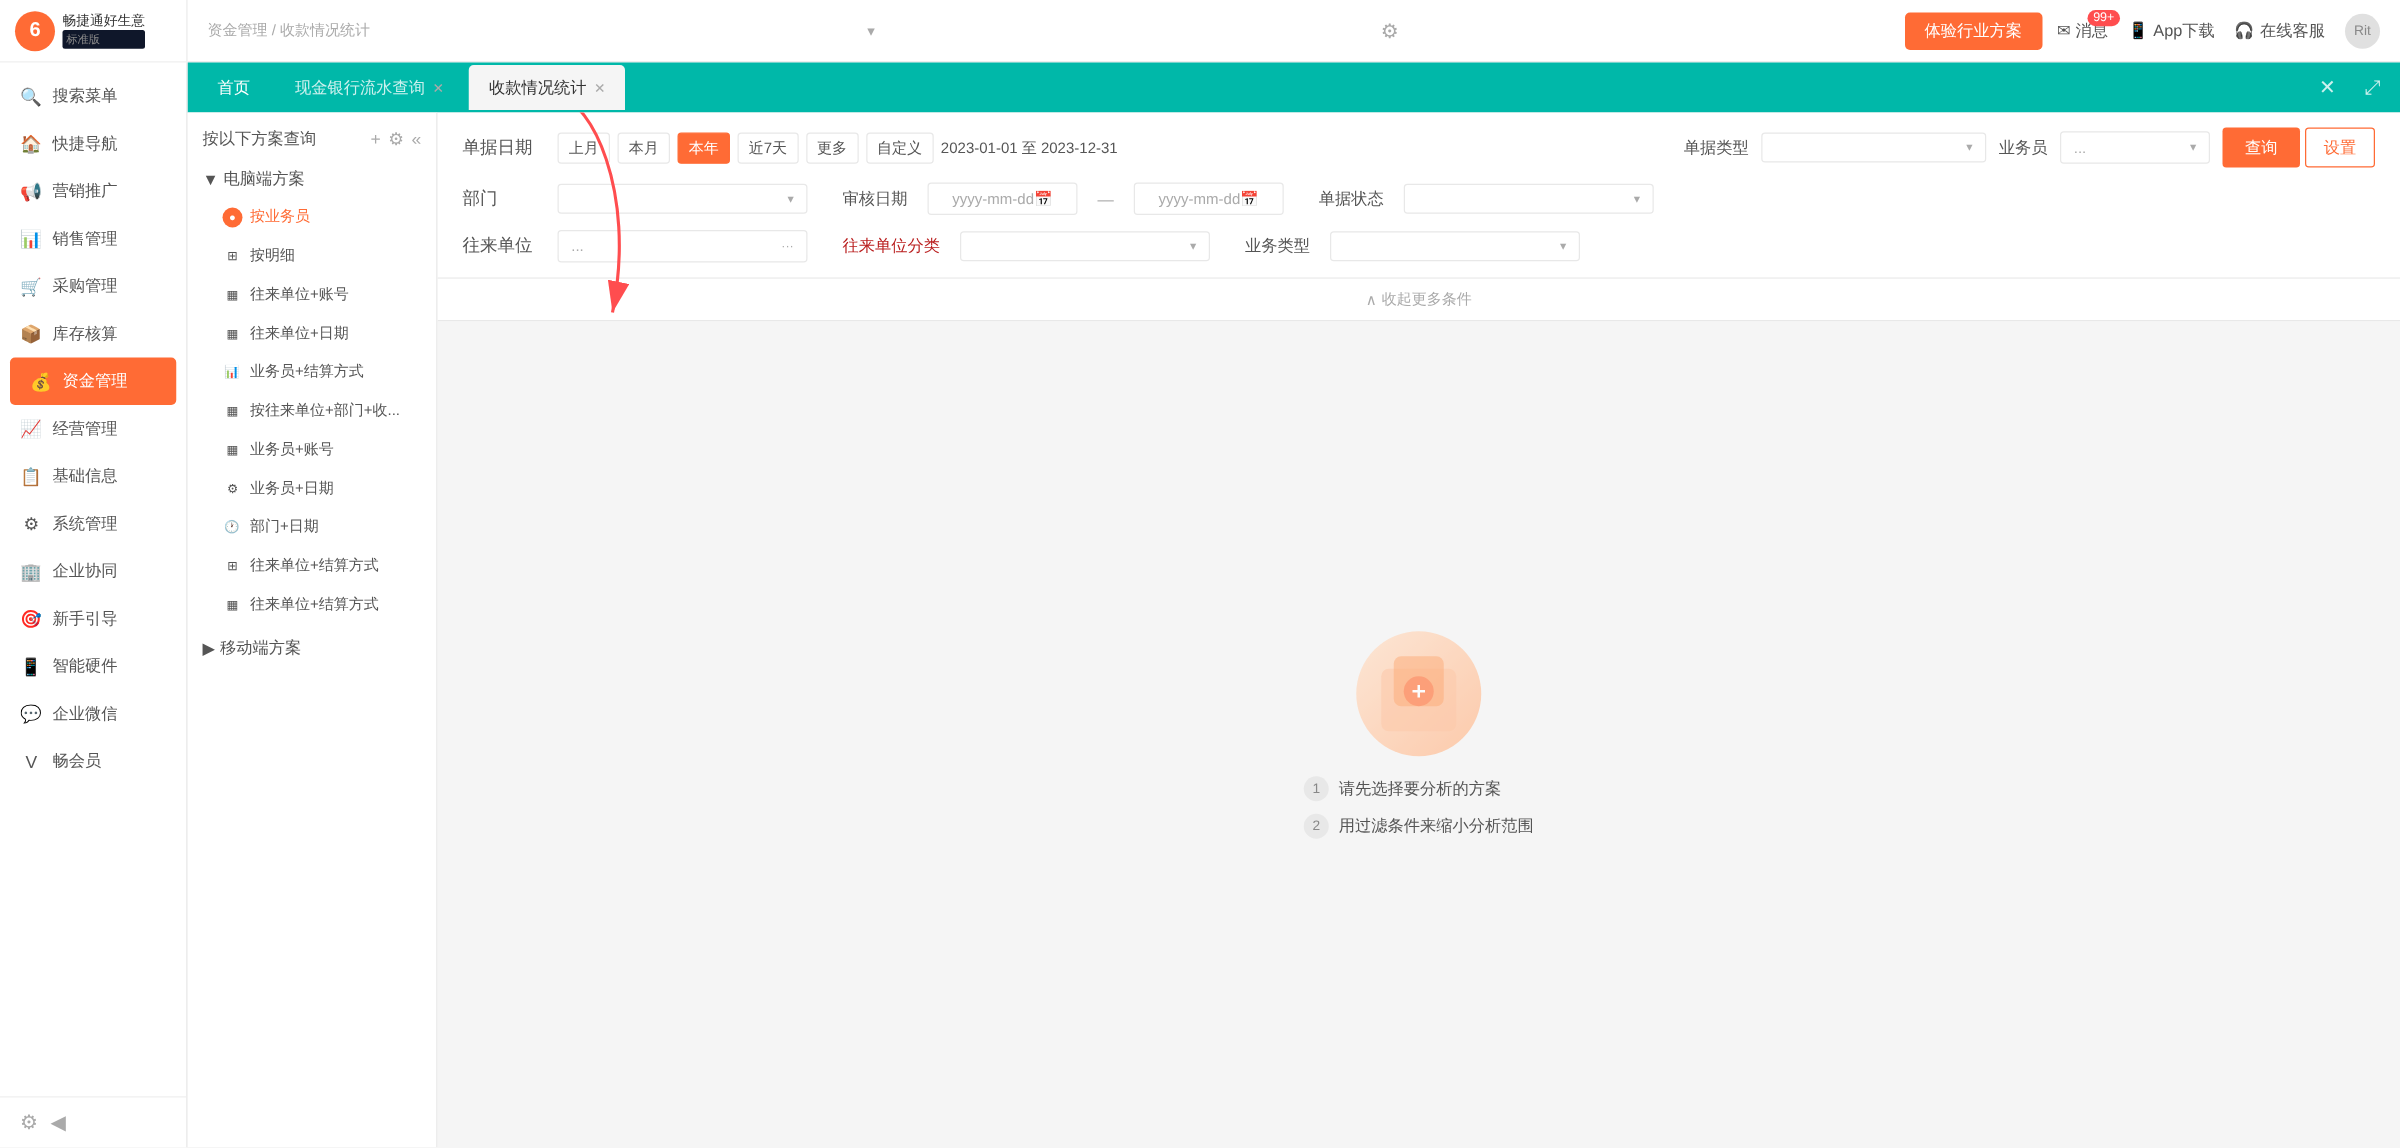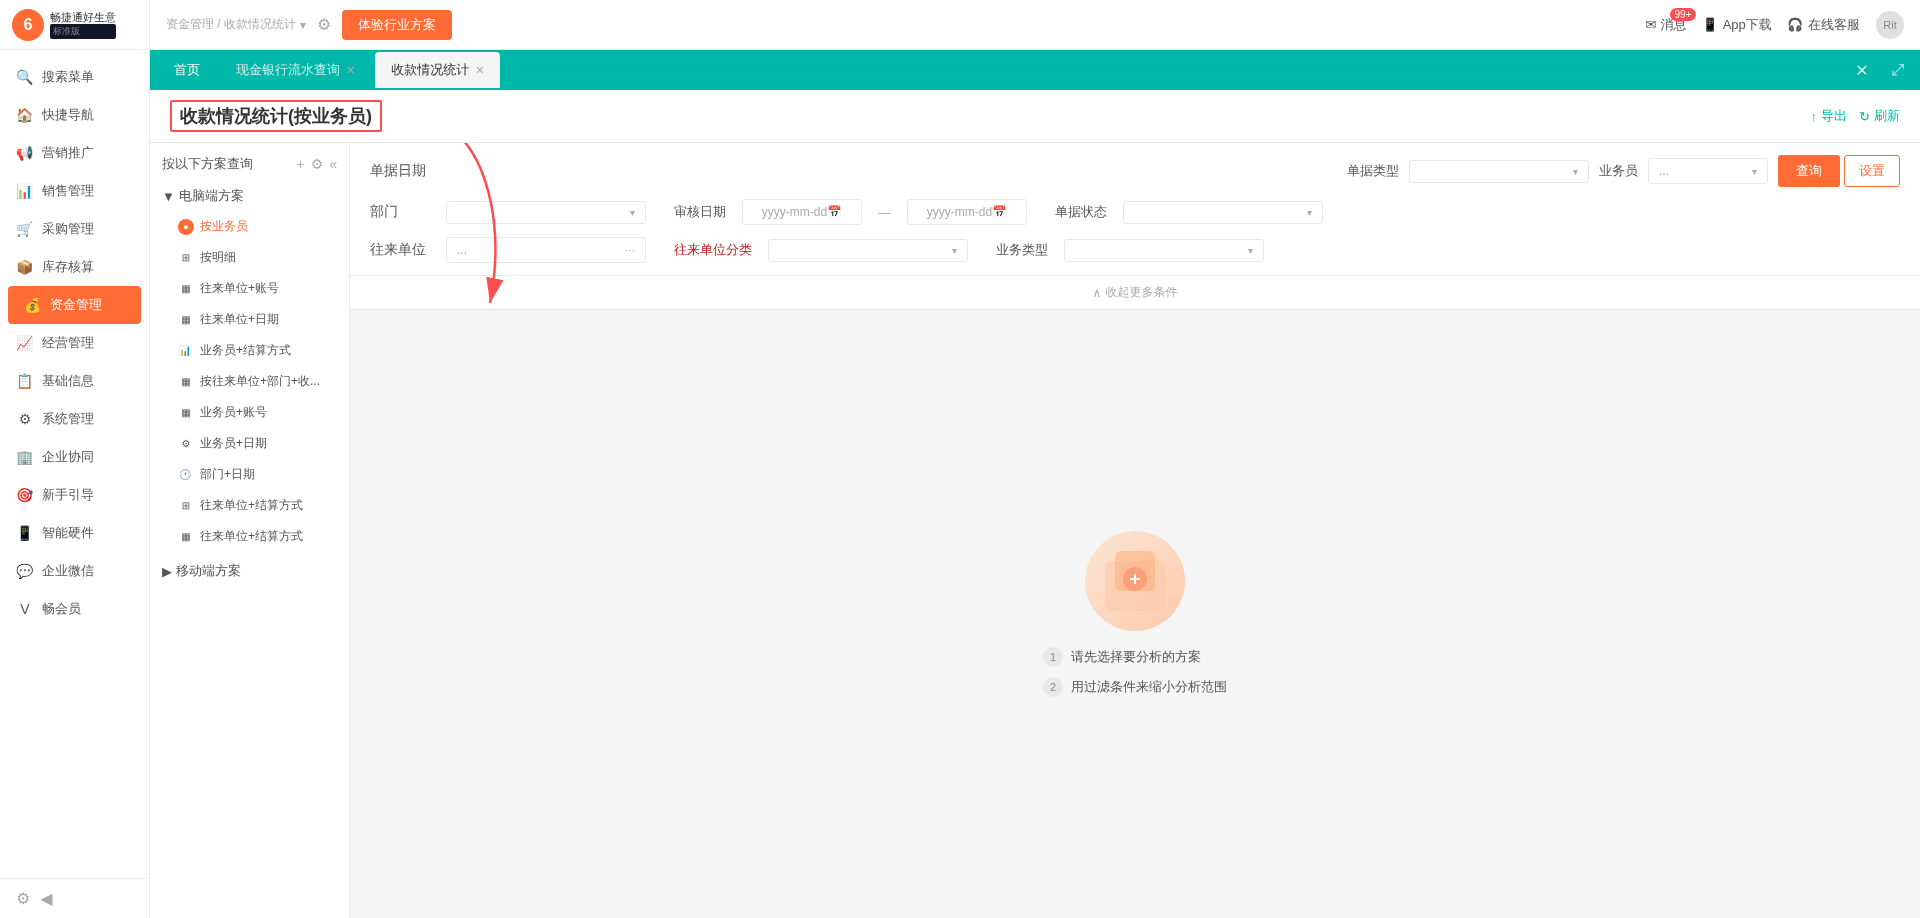--- a/index.html
+++ b/index.html
@@ -16,21 +16,21 @@
     .nav-item.active { background: #ff6b35; color: white; border-radius: 4px; margin: 0 8px; }
     .nav-item .nav-icon { width: 18px; height: 18px; margin-right: 8px; display: flex; align-items: center; justify-content: center; font-size: 14px; }
     .sidebar-bottom { padding: 10px 16px; display: flex; align-items: center; gap: 10px; border-top: 1px solid #f0f0f0; }
     .sidebar-bottom-icon { color: #aaa; cursor: pointer; font-size: 16px; }
 
     
     .main { flex: 1; display: flex; flex-direction: column; height: 918px; overflow: hidden; }
 
     
     .topbar { height: 50px; background: #fff; border-bottom: 1px solid #e8e8e8; display: flex; align-items: center; padding: 0 16px; gap: 12px; }
-    .topbar-left { flex: 1; display: flex; align-items: center; gap: 4px; }
+    .topbar-left { flex: 1; display: flex; align-items: center; gap: 4px; justify-content: space-between; }
     .topbar-breadcrumb { color: #aaa; font-size: 12px; }
     .topbar-dropdown { color: #aaa; font-size: 12px; cursor: pointer; }
     .topbar-gear { width: 28px; height: 28px; display: flex; align-items: center; justify-content: center; color: #aaa; cursor: pointer; font-size: 16px; }
     .topbar-btn-trial { background: #ff6b35; color: white; border: none; padding: 6px 16px; border-radius: 4px; cursor: pointer; font-size: 13px; }
     .topbar-right { display: flex; align-items: center; gap: 16px; }
     .topbar-msg { display: flex; align-items: center; gap: 4px; color: #555; cursor: pointer; position: relative; }
     .badge { background: #ff4d4f; color: white; border-radius: 10px; font-size: 10px; padding: 1px 5px; position: absolute; top: -8px; right: -10px; }
     .topbar-app { display: flex; align-items: center; gap: 4px; color: #555; cursor: pointer; }
     .topbar-service { display: flex; align-items: center; gap: 4px; color: #555; cursor: pointer; }
     .topbar-user { width: 28px; height: 28px; background: #e0e0e0; border-radius: 50%; }
@@ -217,33 +217,20 @@
     <div class="tab active">
       <span>收款情况统计</span>
       <span class="tab-close">✕</span>
     </div>
     <div class="tabbar-right">
       <span class="tabbar-window-btn">✕</span>
       <span class="tabbar-window-btn">⤢</span>
     </div>
   </div>
 
-  <div class="page-header" style="position:relative;">
-    <span class="page-title">收款情况统计(按业务员)</span>
-    <div class="page-actions">
-      <div class="page-action-btn">
-        <span>↑</span>
-        <span>导出</span>
-      </div>
-      <div class="page-action-btn">
-        <span>↻</span>
-        <span>刷新</span>
-      </div>
-    </div>
-  </div>
 
   <div class="content" style="position:relative;">
 
     <div class="left-panel">
       <div class="left-panel-header">
         <span class="left-panel-header-text">按以下方案查询</span>
         <div class="left-panel-actions">
           <span class="left-panel-action-icon">+</span>
           <span class="left-panel-action-icon">⚙</span>
           <span class="left-panel-action-icon">«</span>
@@ -309,20 +296,29 @@
         </div>
       </div>
     </div>
 
     <div class="right-panel">
 
       <div class="filter-area">
 
         <div class="filter-row">
           <span class="filter-label">单据日期</span>
+          <div class="filter-date-group">
+            <button class="date-btn">上月</button>
+            <button class="date-btn">本月</button>
+            <button class="date-btn active">本年</button>
+            <button class="date-btn">近7天</button>
+            <button class="date-btn">更多</button>
+            <button class="date-btn">自定义</button>
+            <span class="date-range">2023-01-01 至 2023-12-31</span>
+          </div>
           <div style="margin-left:auto;display:flex;gap:10px;align-items:center;">
             <span style="color:#555;font-size:13px;">单据类型</span>
             <div class="filter-select" style="min-width:180px;">
               <span class="filter-select-text"></span>
               <span class="filter-select-arrow">▾</span>
             </div>
             <span style="color:#555;font-size:13px;">业务员</span>
             <div class="filter-select" style="min-width:120px;">
               <span class="filter-select-text">...</span>
               <span class="filter-select-arrow">▾</span>

